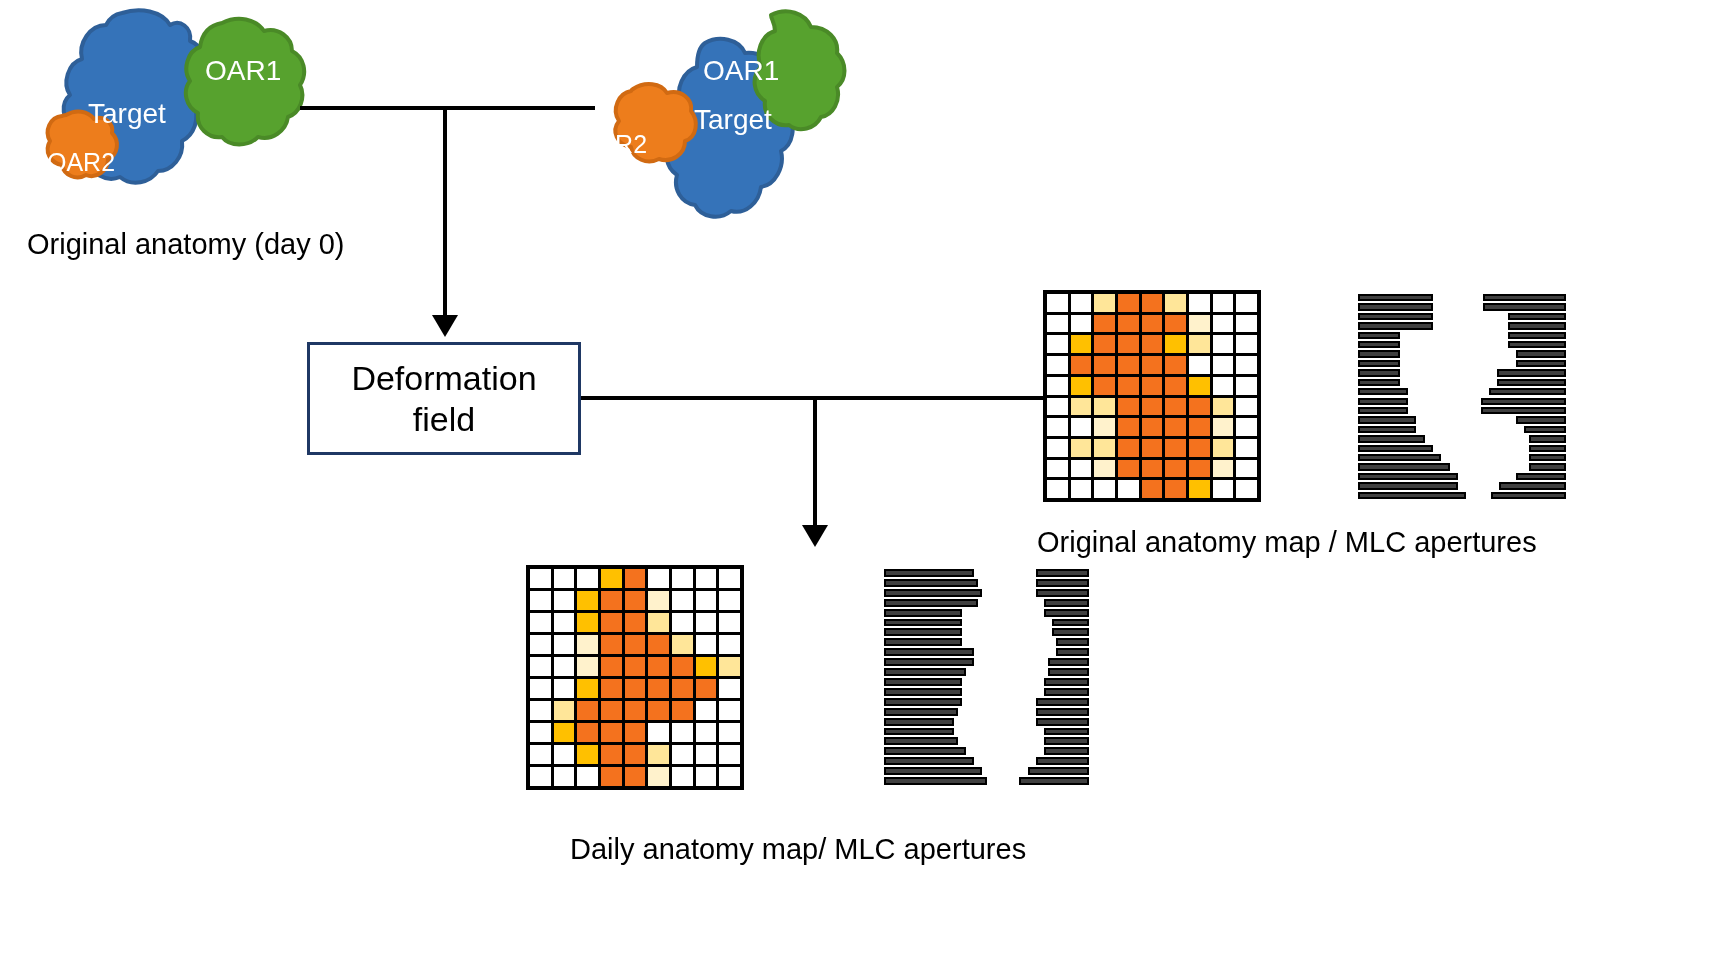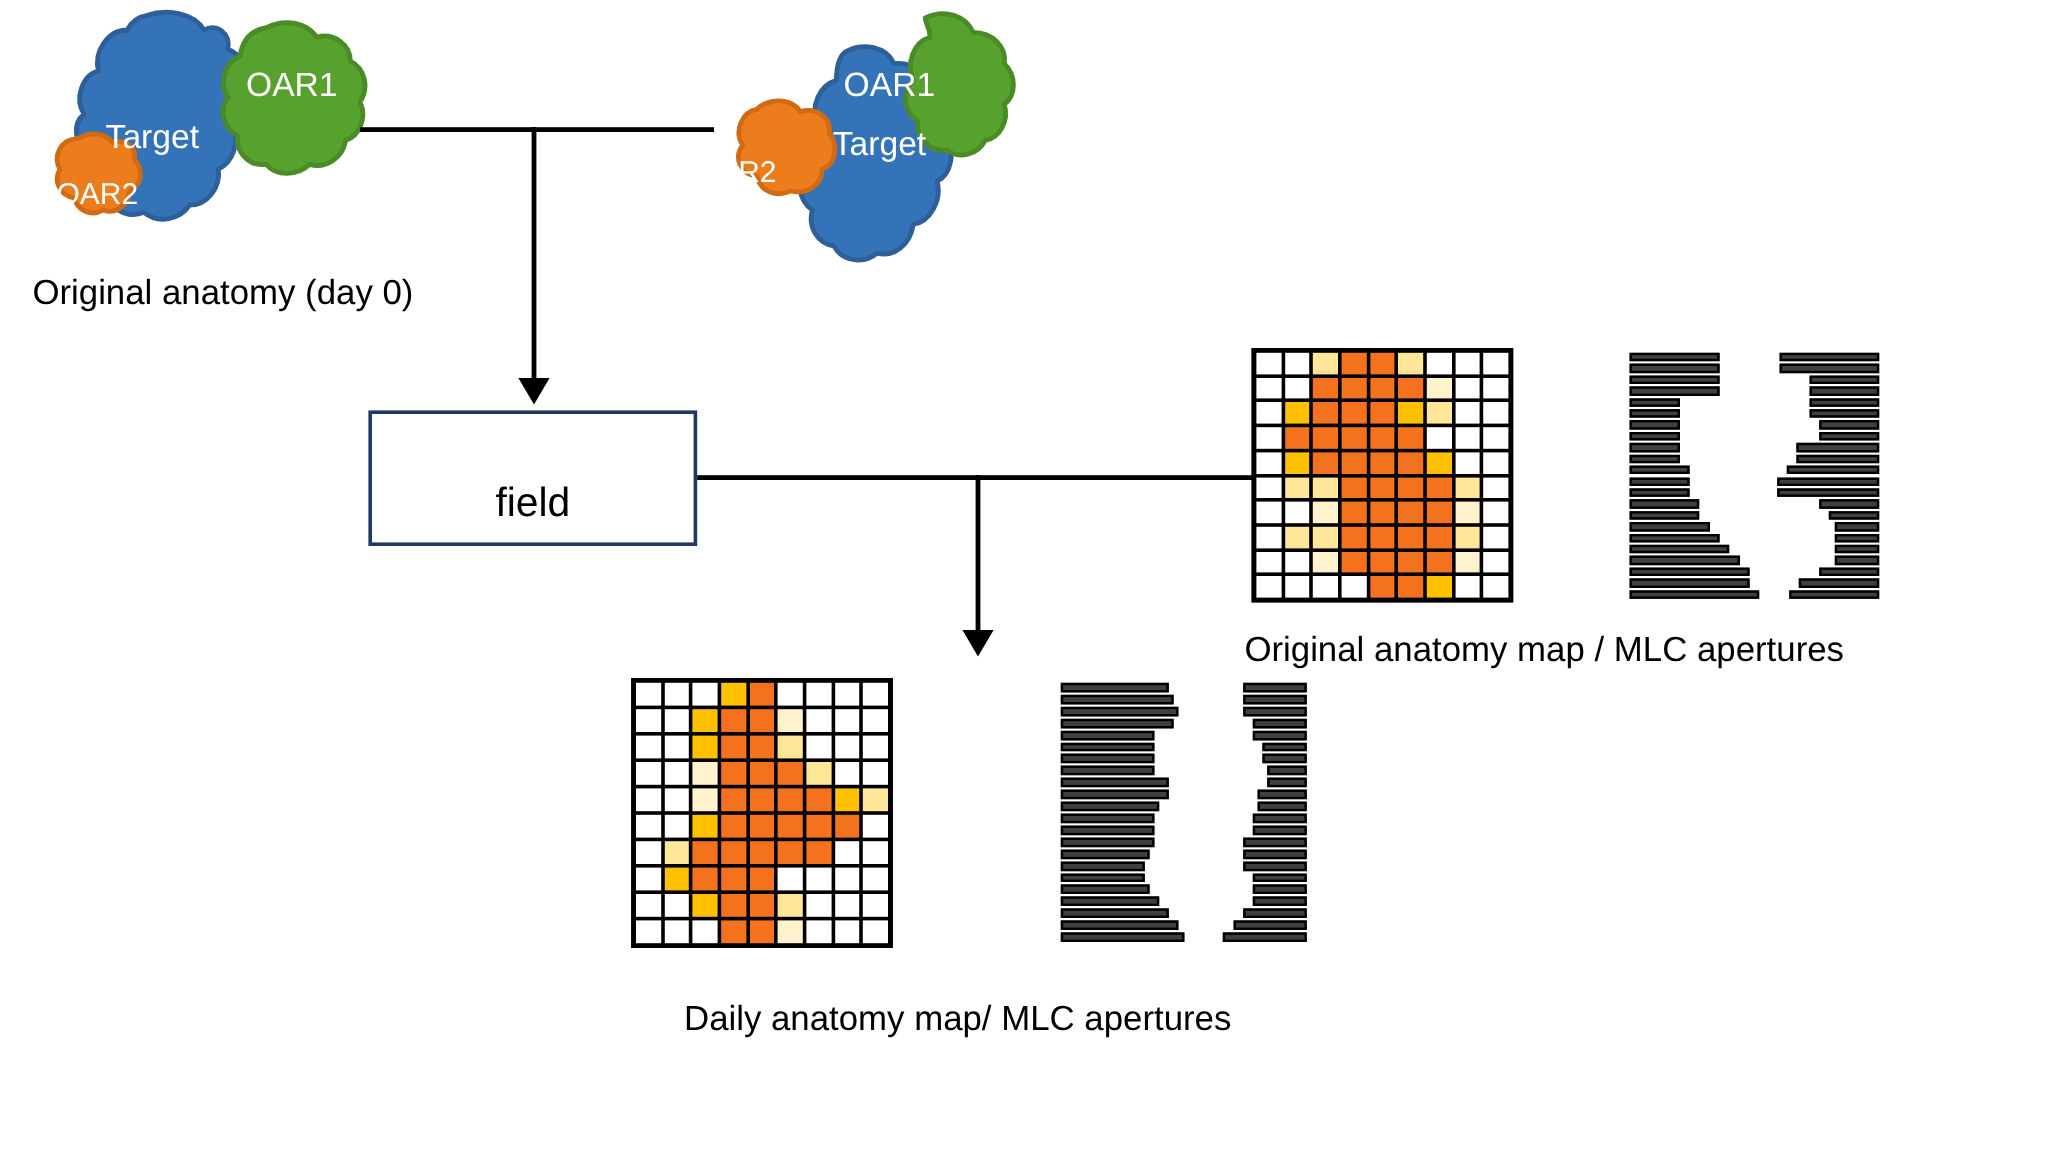--- a/index.html
+++ b/index.html
@@ -134,21 +134,21 @@
   <div class="blob-label" style="left:703px;top:55px;">OAR1</div>
   <div class="blob-label small" style="left:579px;top:130px;">OAR2</div>
 
   <div class="hline" style="left:300px;top:106px;width:146px;"></div>
   <div class="hline" style="left:443px;top:106px;width:152px;"></div>
   <div class="vline" style="left:443px;top:106px;height:212px;"></div>
   <div class="arrowhead" style="left:432px;top:315px;"></div>
 
   <div class="defbox" style="left:307px;top:342px;width:274px;height:113px;">
     <span>
-      <br>
+      <span>Deformation</span><br>
       <span>field</span>
     </span>
   </div>
 
   <div class="hline" style="left:581px;top:396px;width:235px;"></div>
   <div class="hline" style="left:813px;top:396px;width:232px;"></div>
   <div class="vline" style="left:813px;top:396px;height:132px;"></div>
   <div class="arrowhead" style="left:802px;top:525px;"></div>
 
   <div class="grid" style="left: 1043px; top: 290px; width: 218px; height: 212px; grid-template-columns: repeat(9, 1fr); grid-template-rows: repeat(10, 1fr);">

